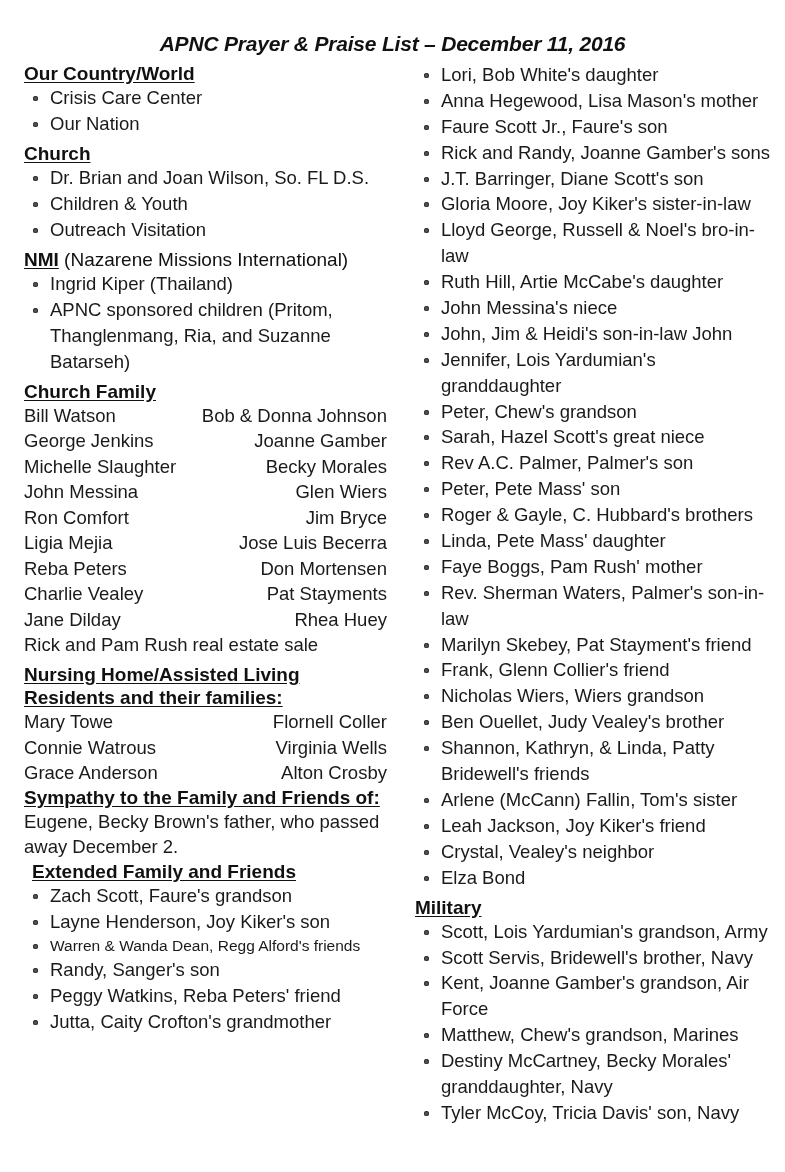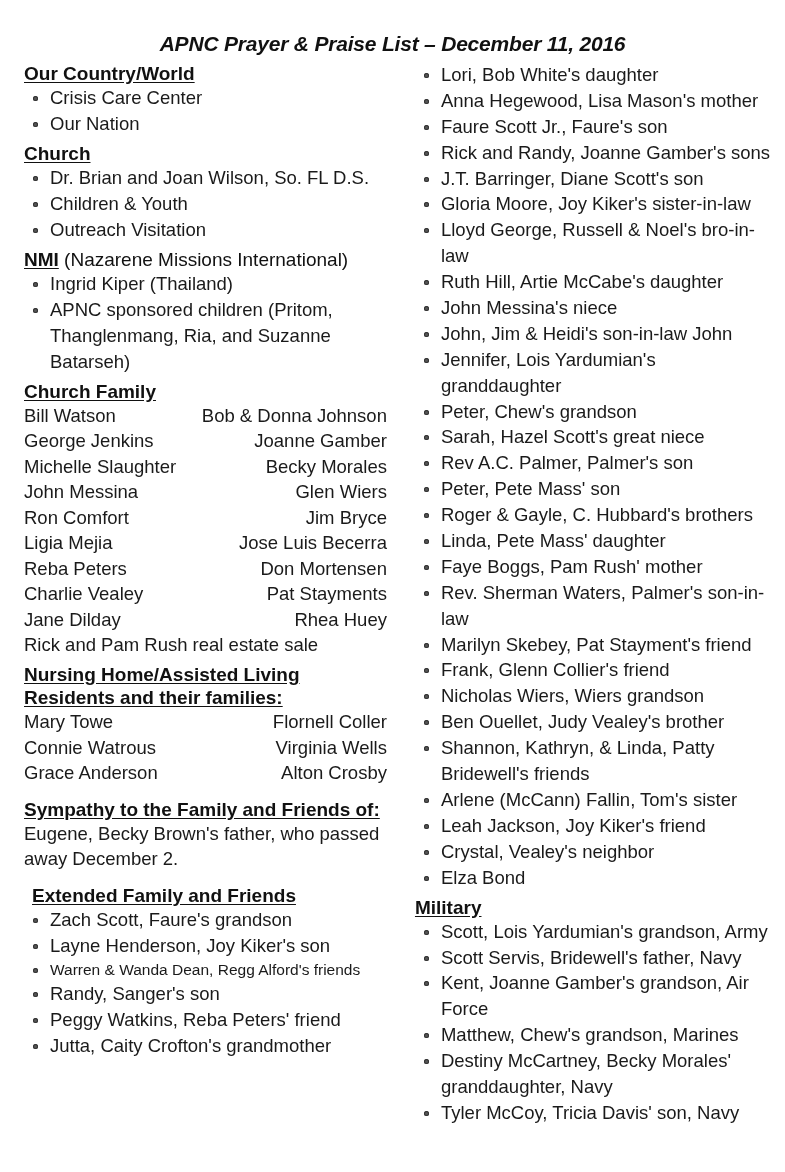--- a/index.html
+++ b/index.html
@@ -58,21 +58,21 @@
     line-height: 1.22;
     text-decoration: underline;
     text-underline-offset: 2px;
     display: inline-block;
     color: #111;
   }
   .head-wrap {
     margin-top: 5px;
   }
   .head-wrap.first { margin-top: 0; }
-  .head-wrap.tight { margin-top: 12px; }
+  .head-wrap.tight { margin-top: 0; }
   .head-inline-note {
     font-size: 19px;
     font-weight: normal;
     text-decoration: none;
     color: #111;
   }
   ul.bullets {
     list-style: none;
     margin: 0;
     padding: 0;
@@ -278,21 +278,21 @@
         <li>Leah Jackson, Joy Kiker's friend</li>
         <li>Crystal, Vealey's neighbor</li>
         <li>Elza Bond</li>
       </ul>
 
       <div class="head-wrap">
         <h2 class="section-head">Military</h2>
       </div>
       <ul class="bullets">
         <li>Scott, Lois Yardumian's grandson, Army</li>
-        <li>Scott Servis, Bridewell's father, Navy</li>
+        <li>Scott Servis, Bridewell's brother, Navy</li>
         <li>Kent, Joanne Gamber's grandson, Air Force</li>
         <li>Matthew, Chew's grandson, Marines</li>
         <li>Destiny McCartney, Becky Morales' granddaughter, Navy</li>
         <li>Tyler McCoy, Tricia Davis' son, Navy</li>
       </ul>
 
     </div>
 
   </div>
 </div>

